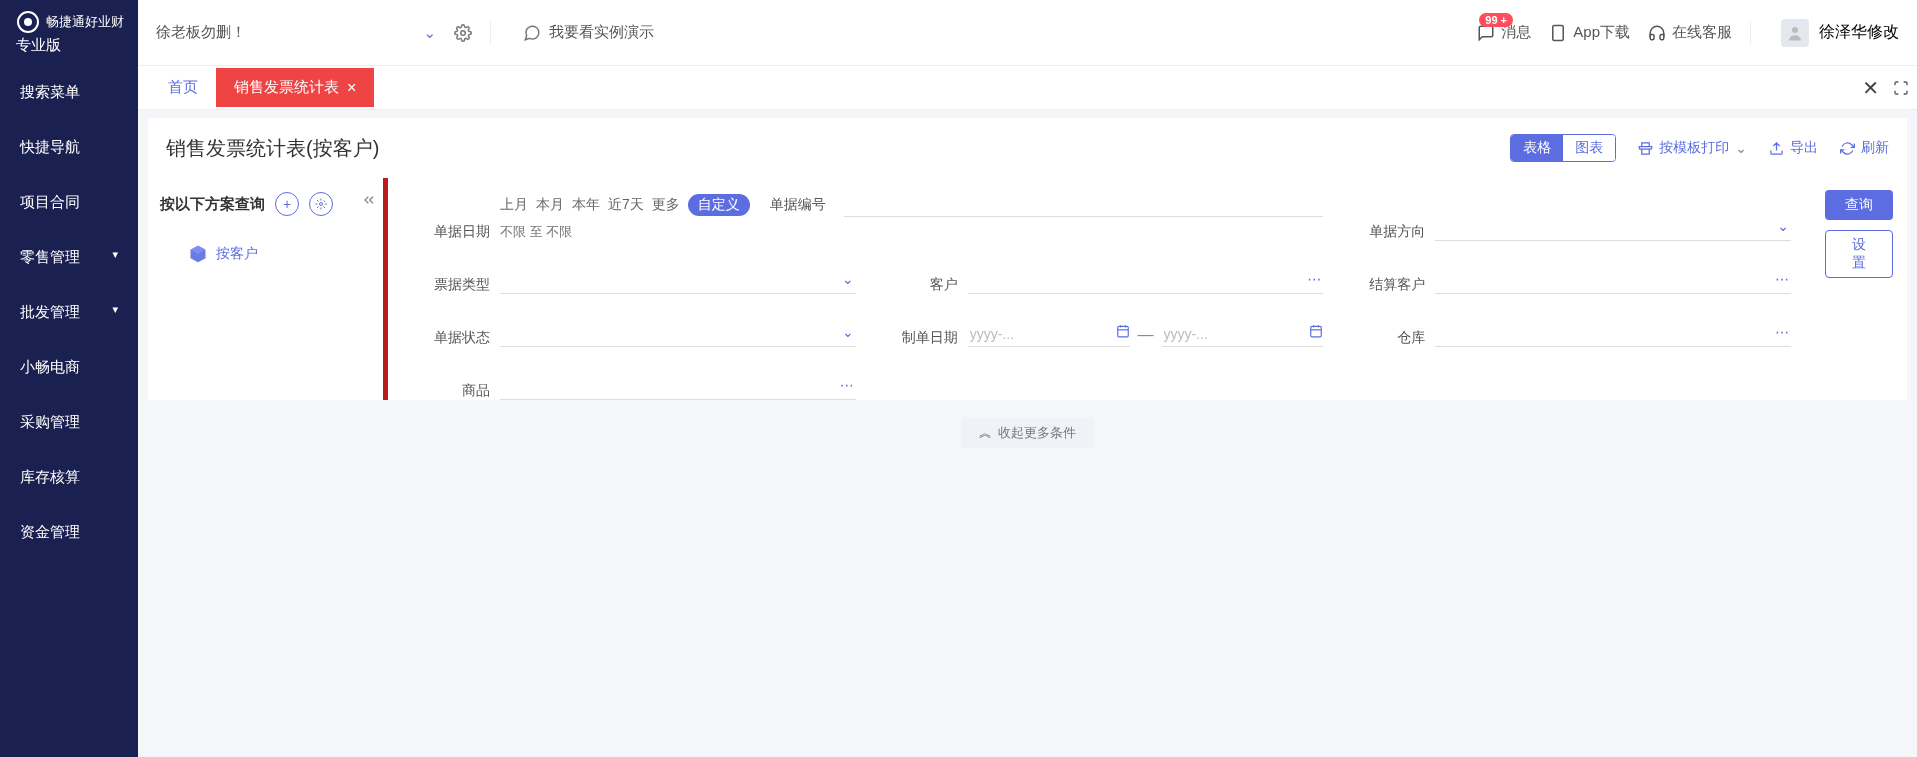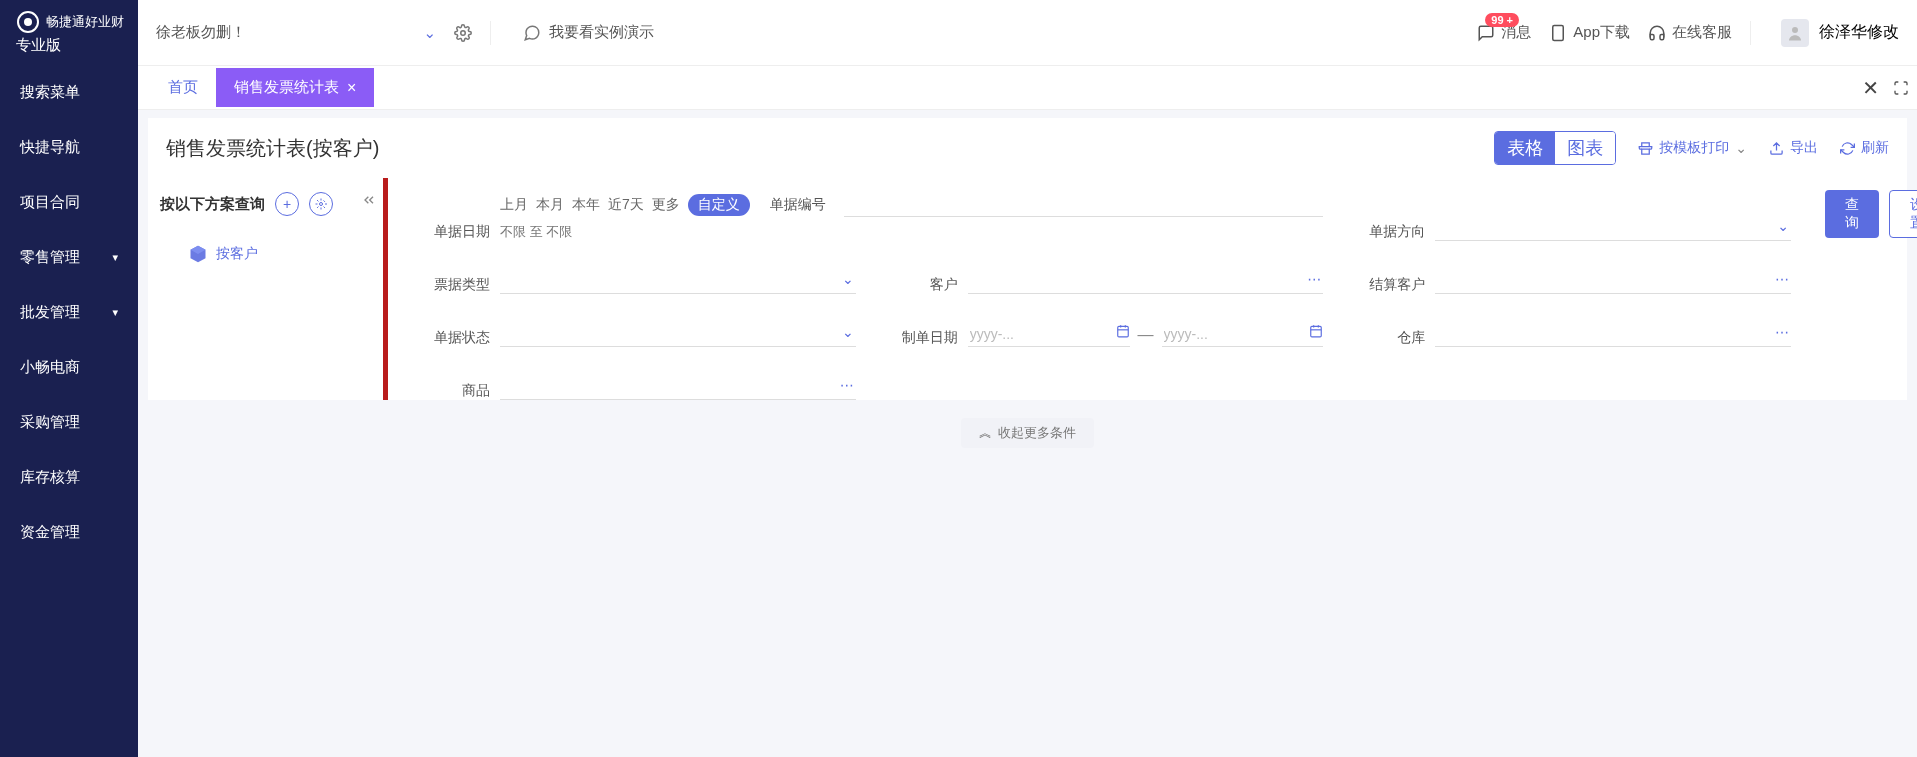--- a/index.html
+++ b/index.html
@@ -5,54 +5,54 @@
 * { margin: 0; padding: 0; box-sizing: border-box; font-family: "Microsoft YaHei", "PingFang SC", sans-serif; }
 body { background: #fff; width: 1917px; height: 757px; overflow: hidden; display: flex; }
 
 
 .sidebar { width: 138px; background: #1a2050; color: #fff; height: 100%; }
 .logo-area { padding: 10px 8px; display: flex; flex-direction: column; align-items: flex-start; margin-left: 8px; }
 .logo-row { display: flex; align-items: center; gap: 6px; }
 .logo-svg { width: 24px; height: 24px; }
 .logo-text { font-size: 13px; white-space: nowrap; }
 .logo-sub { font-size: 15px; margin-top: 2px; }
-.side-item { padding: 18px 20px; font-size: 15px; cursor: pointer; display: flex; align-items: center; justify-content: space-between; }
+.side-item { padding: 18px 20px; font-size: 15px; cursor: pointer; display: flex; align-items: flex-start; justify-content: space-between; }
 .chev { font-size: 11px; color: #fff; }
 
 
 .main { flex: 1; display: flex; flex-direction: column; background: #f5f6fa; min-width: 0; }
 
 
 .topbar { height: 66px; background: #fff; border-bottom: 1px solid #eee; display: flex; align-items: center; padding: 0 18px; gap: 18px; }
 .dropdown-lbl { flex: 0 0 280px; display: flex; align-items: center; justify-content: space-between; color: #555; font-size: 15px; }
 .dd-chev { color: #5b6de0; }
 .gear { color: #777; cursor: pointer; }
 .demo-link { display: flex; align-items: center; gap: 8px; color: #555; font-size: 15px; cursor: pointer; margin-left: 14px; }
 .spacer { flex: 1; }
 .top-action { display: flex; align-items: center; gap: 6px; color: #555; font-size: 15px; cursor: pointer; position: relative; }
-.badge { position: absolute; top: -10px; left: 8px; background: #ff4d5e; color: #fff; font-size: 11px; border-radius: 10px; padding: 1px 6px; font-weight: bold; }
+.badge { position: absolute; top: -10px; left: 2px; background: #ff4d5e; color: #fff; font-size: 11px; border-radius: 10px; padding: 1px 6px; font-weight: bold; }
 .avatar { width: 28px; height: 28px; background: #e5e7ee; border-radius: 4px; display: flex; align-items: center; justify-content: center; color: #aaa; }
 .user-block { display: flex; align-items: center; gap: 10px; margin-left: 12px; }
 
 
 .tabs { height: 44px; background: #fff; display: flex; align-items: center; padding-left: 12px; border-bottom: 1px solid #eee; position: relative; }
 .tab { padding: 10px 18px; font-size: 15px; cursor: pointer; display: flex; align-items: center; gap: 8px; }
 .tab.home { color: #5b6de0; }
-.tab.active { background: #8b5cf6; color: #fff; }
+.tab.active { background: #ef4444; color: #fff; }
 .tab-close { font-size: 16px; }
 .tab-right { position: absolute; right: 8px; display: flex; align-items: center; gap: 14px; color: #444; }
 .tab-x { font-size: 20px; cursor: pointer; }
 .full-ic { cursor: pointer; }
 
 
 .page-head { height: 60px; background: #fff; margin: 8px 10px 0 10px; padding: 0 18px; display: flex; align-items: center; }
 .page-title { font-size: 20px; color: #333; }
 .head-sp { flex: 1; }
 .seg { display: flex; border: 1px solid #5b6de0; border-radius: 4px; overflow: hidden; }
-.seg-btn { padding: 4px 12px; font-size: 18px; cursor: pointer; color: #5b6de0; background: #fff; }
+.seg-btn { padding: 4px 12px; font-size: 14px; cursor: pointer; color: #5b6de0; background: #fff; }
 .seg-btn.on { background: #5b6de0; color: #fff; }
 .head-act { display: flex; align-items: center; gap: 6px; color: #5b6de0; font-size: 14px; cursor: pointer; margin-left: 22px; }
 
 
 .body-row { display: flex; margin: 0 10px; background: #fff; }
 
 
 .scheme { width: 240px; border-right: 5px solid #b91c1c; padding: 14px 12px; position: relative; }
 .scheme-head { display: flex; align-items: center; gap: 10px; }
 .scheme-title { font-size: 15px; font-weight: bold; color: #333; }
@@ -76,21 +76,21 @@
 .inp-wrap { position: relative; }
 .inp-ic { position: absolute; right: 2px; top: 2px; color: #5b6de0; cursor: pointer; font-size: 14px; }
 .date-range { display: flex; align-items: center; gap: 8px; }
 .date-inp-wrap { position: relative; flex: 1; }
 .date-inp { width: 100%; border: none; border-bottom: 1px solid #ddd; padding: 4px 24px 4px 2px; font-size: 14px; outline: none; }
 .date-inp::placeholder { color: #bbb; }
 .cal-ic { position: absolute; right: 0; top: 2px; color: #5b6de0; cursor: pointer; }
 .dash { color: #888; }
 
 
-.action-col { width: 96px; display: flex; flex-direction: row; align-items: flex-start; gap: 10px; padding: 12px 14px; }
+.action-col { width: 96px; display: flex; flex-direction: column; align-items: center; gap: 10px; padding: 12px 14px; }
 .btn-primary { background: #5b6de0; color: #fff; border: none; border-radius: 4px; padding: 6px 20px; font-size: 14px; cursor: pointer; }
 .btn-outline { background: #fff; color: #5b6de0; border: 1px solid #5b6de0; border-radius: 4px; padding: 5px 20px; font-size: 14px; cursor: pointer; }
 
 
 .collapse-bar { display: flex; justify-content: center; margin: 18px 10px 0 10px; }
 .collapse-pill { background: #f1f2f7; color: #777; font-size: 13px; padding: 6px 18px; border-radius: 4px; cursor: pointer; display: flex; align-items: center; gap: 6px; }
 
 svg { display: block; }
 </style>
 </head>

